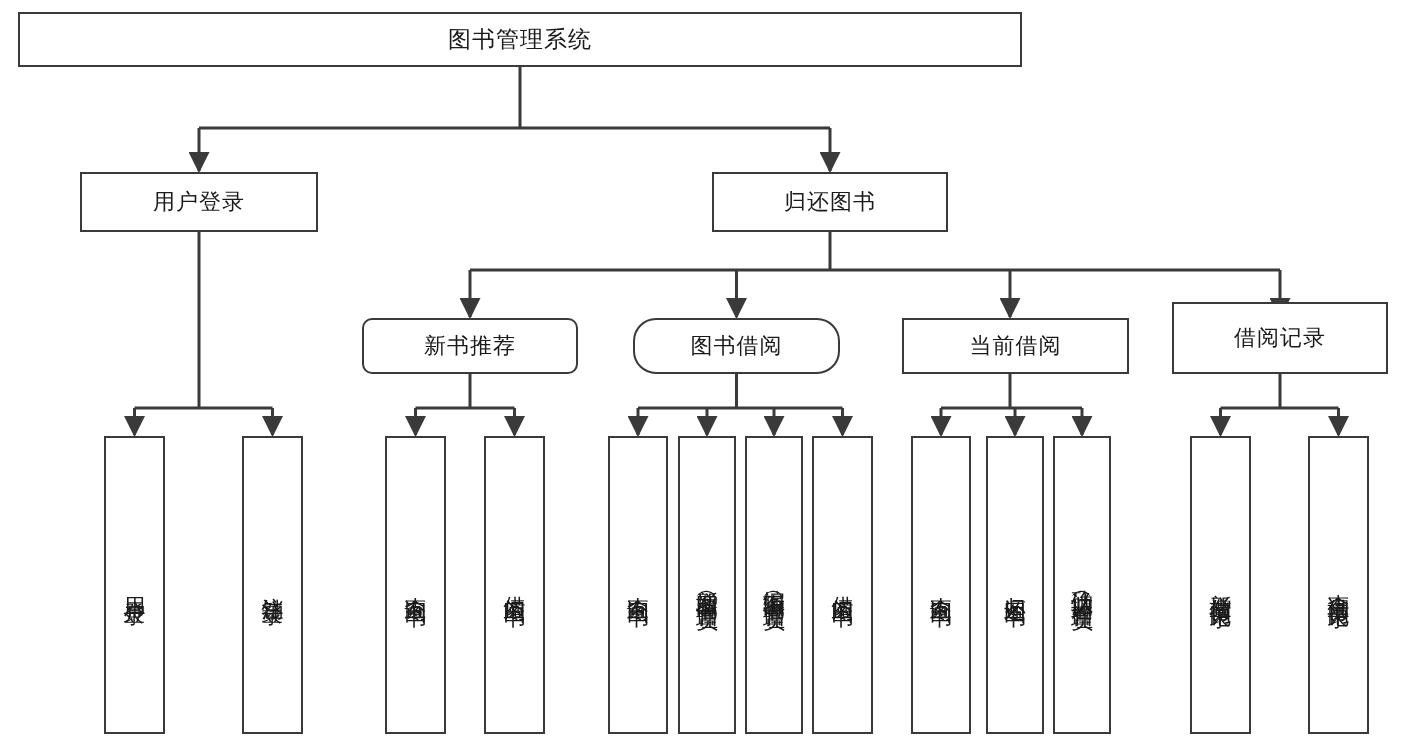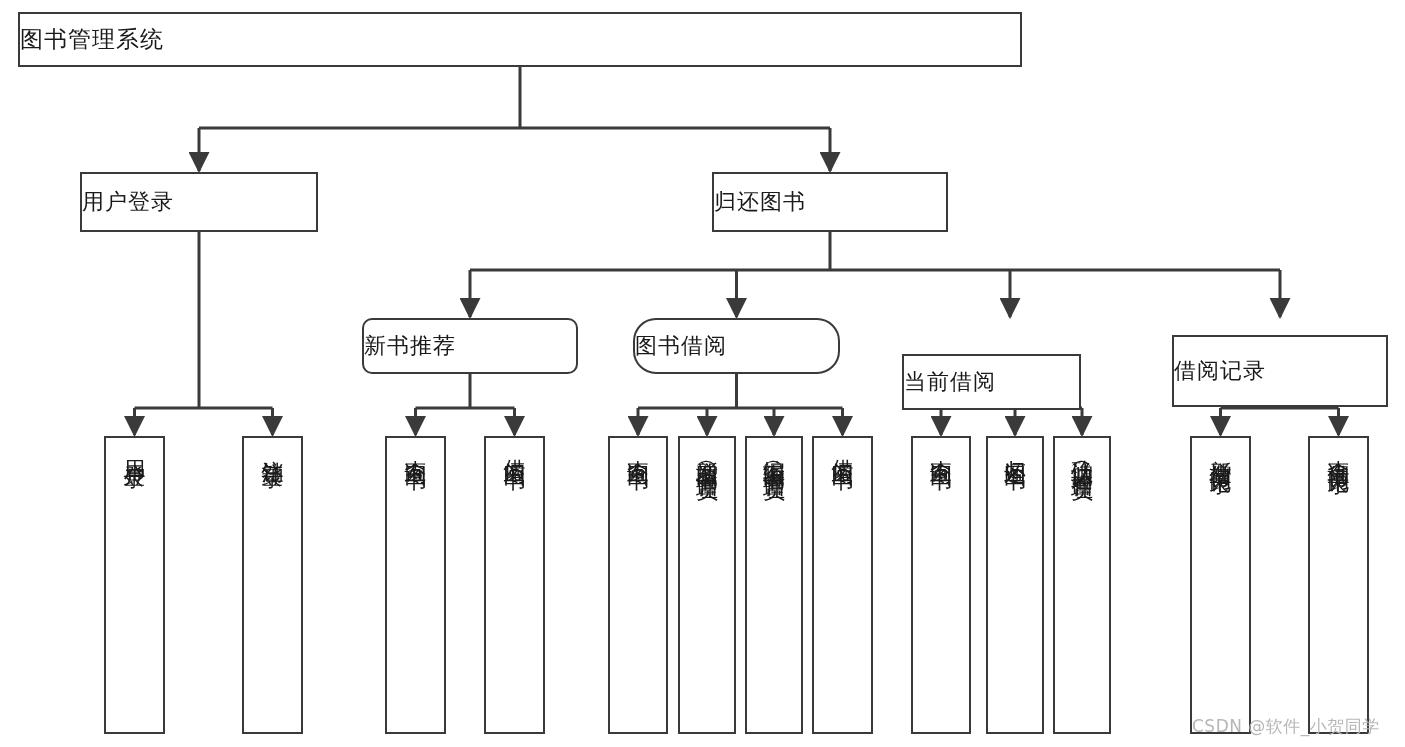--- a/index.html
+++ b/index.html
@@ -25,20 +25,21 @@
     height: 747px;
     pointer-events: none;
   }
   .node {
     position: absolute;
     box-sizing: border-box;
     background: #ffffff;
     border: 2px solid #3a3a3a;
     display: flex;
     align-items: center;
+    justify-content: center;
     color: #1a1a1a;
   }
   .node.horizontal {
     font-size: 22px;
     letter-spacing: 1px;
     line-height: 1.2;
   }
   .node.vertical {
     writing-mode: vertical-rl;
     text-orientation: upright;
@@ -108,24 +109,24 @@
       </div>
       <div class="node horizontal" style="left: 712px; top: 172px; width: 236px; height: 60px;">
         <span>归还图书</span>
       </div>
       <div class="node horizontal" style="left: 362px; top: 318px; width: 216px; height: 56px; border-radius: 10px;">
         <span>新书推荐</span>
       </div>
       <div class="node horizontal" style="left: 633px; top: 318px; width: 207px; height: 56px; border-radius: 23px;">
         <span>图书借阅</span>
       </div>
-      <div class="node horizontal" style="left: 902px; top: 318px; width: 179px; height: 56px; margin-top: 36px;">
+      <div class="node horizontal" style="left: 902px; top: 318px; width: 227px; height: 56px;">
         <span>当前借阅</span>
       </div>
-      <div class="node horizontal" style="left: 1172px; top: 335px; width: 216px; height: 72px;">
+      <div class="node horizontal" style="left: 1172px; top: 302px; width: 216px; height: 72px;">
         <span>借阅记录</span>
       </div>
       <div class="node vertical" style="left: 104px; top: 436px; width: 61px; height: 298px;">
         <span>用户登录</span>
       </div>
       <div class="node vertical" style="left: 242px; top: 436px; width: 61px; height: 298px;">
         <span>注销登录</span>
       </div>
       <div class="node vertical" style="left: 385px; top: 436px; width: 61px; height: 298px;">
         <span>查询图书</span>
@@ -155,15 +156,14 @@
         <span>确认归还（管理员）</span>
       </div>
       <div class="node vertical" style="left: 1190px; top: 436px; width: 61px; height: 298px;">
         <span>新增借阅记录</span>
       </div>
       <div class="node vertical" style="left: 1308px; top: 436px; width: 61px; height: 298px;">
         <span>查询借阅记录</span>
       </div>
     </div>
 
-  <div class="watermark" style="left: 1192px; top: 715px;">CSDN @软件_小贺同学</div>
 
 </div>
 
 </body></html>

